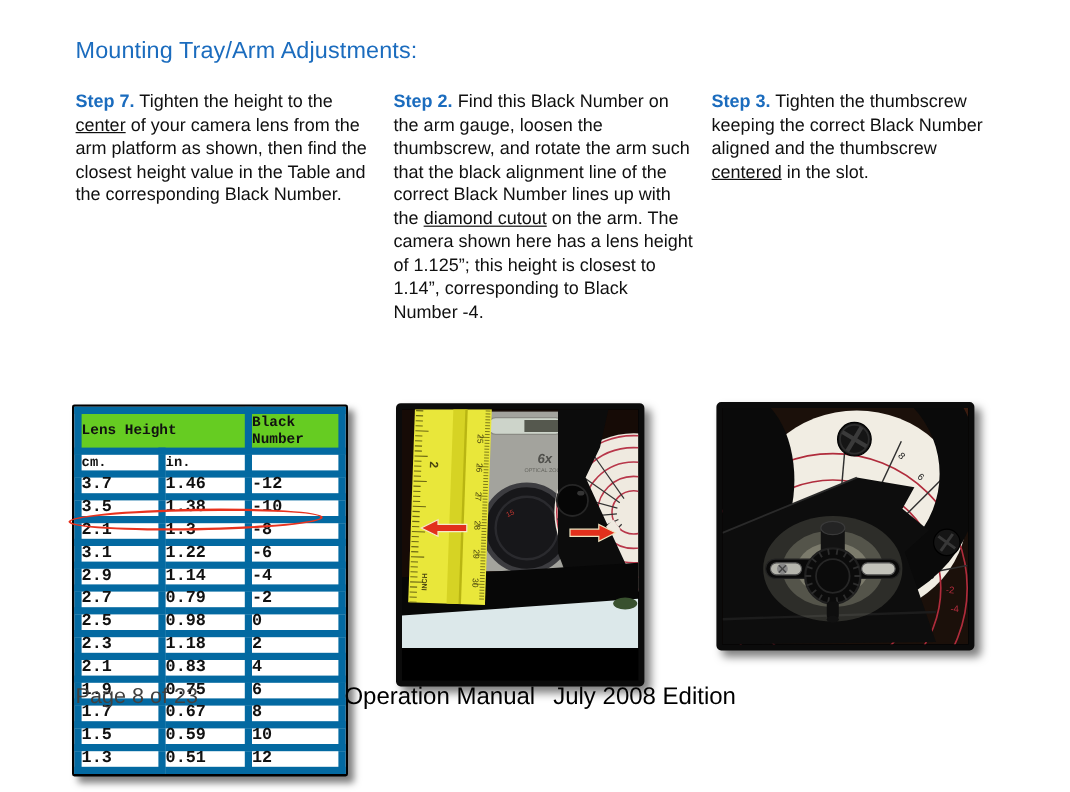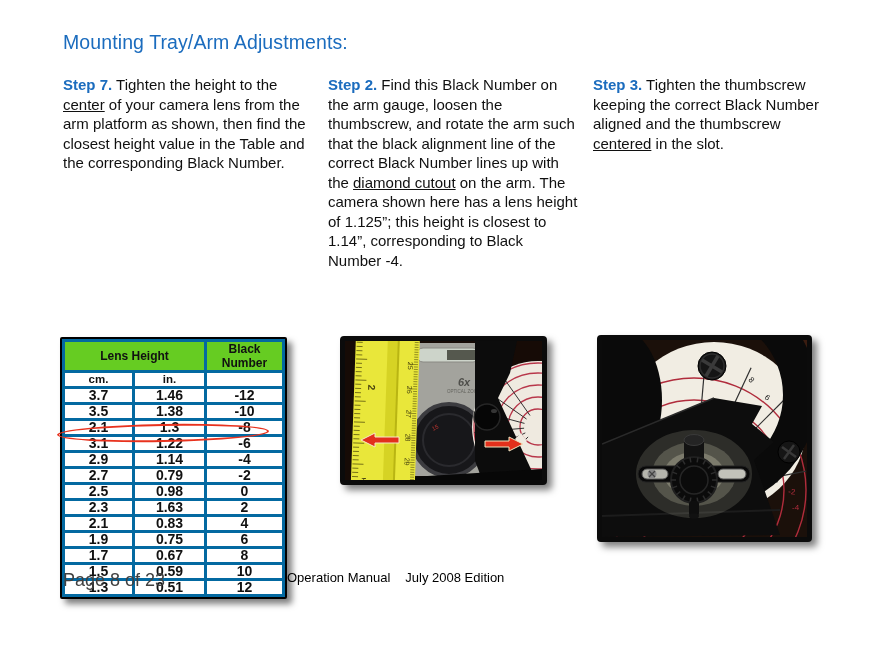--- a/index.html
+++ b/index.html
@@ -20,43 +20,43 @@
   .step-label { font-weight:bold; color:#1b6cbe; }
   .u { text-decoration:underline; }
 
   
   .table-wrap {
     position:absolute; left:60px; top:337px; background:#fff;
     border:2px solid #000; box-shadow:5px 5px 6px rgba(0,0,0,0.5); border-radius:2px;
   }
   .lens-table { border-collapse:collapse; table-layout:fixed; }
   .lens-table th, .lens-table td {
-    border:3px solid #0369a1; font-weight:bold; text-align:center; padding:0;
-    font-family:Liberation Sans, sans-serif;
+    border:6px solid #0369a1; font-weight:bold; text-align:left; padding:0;
+    font-family:Liberation Mono, monospace;
   }
   .lens-table thead th { background:#66cc22; font-size:12px; height:17px; }
   .lens-table tr.sub td { font-size:11.5px; height:14px; }
   .lens-table tbody td { font-size:14px; height:14px; line-height:13px; }
   .circle-annotation {
     position:absolute; left:-5px; top:85px; width:212px; height:18px;
     border:2px solid #e8321e; border-radius:50% / 50%;
     transform:rotate(-1deg); pointer-events:none; z-index:3;
   }
 
   
   .photo {
     position:absolute; border:5px solid #0b0b0b; border-radius:4px;
     box-shadow:5px 5px 7px rgba(0,0,0,0.5); background:#000; overflow:hidden;
   }
-  #photo2 { left:340px; top:336px; width:207px; height:149px; }
+  #photo2 { left:330px; top:336px; width:207px; height:236px; }
   #photo3 { left:597px; top:335px; width:215px; height:207px; }
   .photo svg { display:block; }
 
   .footer-left  { position:absolute; left:63px;  top:570px; font-size:18px; color:#404040; }
-  .footer-center{ position:absolute; left:287px; top:570px; font-size:13px; color:#000; }
+  .footer-center{ position:absolute; left:287px; top:570px; font-size:20px; color:#000; }
   .footer-center span + span { margin-left:15px; }
 </style>
 </head>
 <body>
 
 <div class="page">
 
   <div class="page-title">Mounting Tray/Arm Adjustments:</div>
 
   <div class="col" id="col1">
@@ -125,21 +125,21 @@
             <td>0.79</td>
             <td>-2</td>
           </tr>
           <tr>
             <td>2.5</td>
             <td>0.98</td>
             <td>0</td>
           </tr>
           <tr>
             <td>2.3</td>
-            <td>1.63</td>
+            <td>1.18</td>
             <td>2</td>
           </tr>
           <tr>
             <td>2.1</td>
             <td>0.83</td>
             <td>4</td>
           </tr>
           <tr>
             <td>1.9</td>
             <td>0.75</td>

